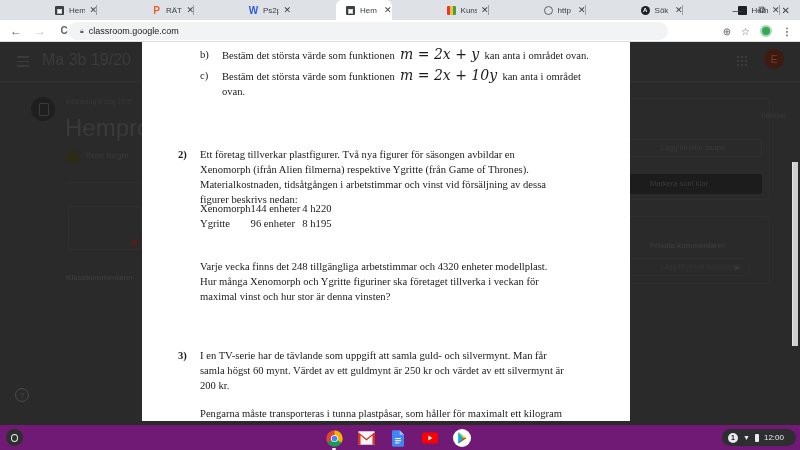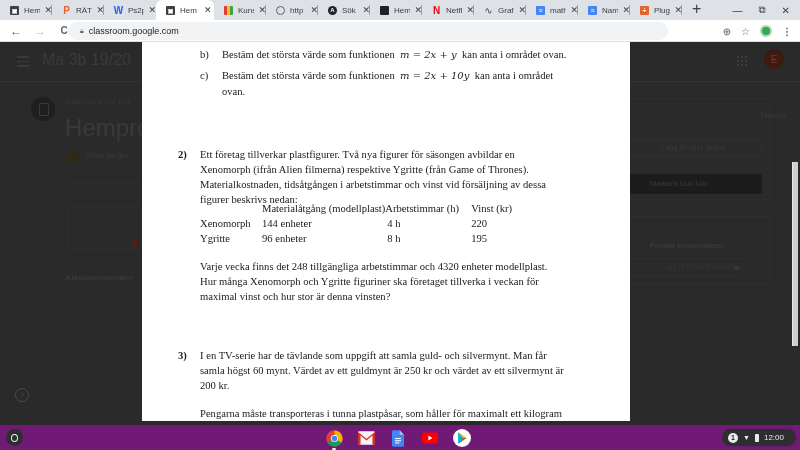--- a/index.html
+++ b/index.html
@@ -1,21 +1,21 @@
 <!DOCTYPE html>
 <html><head>
 <meta charset="utf-8">
 <style>
   * { box-sizing: border-box; margin: 0; padding: 0; }
   html, body { width: 800px; height: 450px; overflow: hidden; background: #202124; }
   body { position: relative; font-family: "Liberation Sans", sans-serif; }
 
   
   .tabstrip { position: absolute; left: 0; top: 0; width: 800px; height: 20px; background: #dee1e6; display: flex; align-items: center; }
-  .tab { height: 20px; width: 52px; display: flex; align-items: center; padding-left: 10px; font-size: 8px; color: #3c4043; position: relative; }
+  .tab { height: 20px; width: 52px; display: flex; align-items: center; padding-left: 10px; font-size: 8px; color: #3c4043; position: relative; margin-left: 45px; }
   .tab::after { content: ""; position: absolute; right: 0; top: 5px; height: 10px; width: 1px; background: #9aa0a6; }
   .tab.active { background: #fff; border-radius: 6px 6px 0 0; }
   .tab.active::after, .tab.before-active::after { display: none; }
   .tab .fav { width: 9px; height: 9px; margin-right: 5px; display: inline-flex; align-items: center; justify-content: center; font-size: 8px; font-weight: bold; flex-shrink: 0; border-radius: 1px; }
   .tab .tlabel { width: 20px; overflow: hidden; white-space: nowrap; }
   .tab .tclose { margin-left: 4px; font-size: 9px; color: #3c4043; }
   .newtab { font-size: 16px; color: #3c4043; margin-left: 10px; margin-top: -2px; }
   .winctrl { position: absolute; right: 0; top: 0; height: 20px; display: flex; align-items: center; gap: 16px; padding-right: 10px; font-size: 10px; color: #3c4043; }
 
   
@@ -56,21 +56,21 @@
   .private-title { position: absolute; left: 650px; top: 199px; font-size: 7.5px; color: #3a3a3a; font-weight: bold; }
   .private-input { position: absolute; left: 620px; top: 216px; width: 130px; height: 18px; border: 1px solid #2f2f2f; border-radius: 9px; font-size: 7px; color: #353535; padding-left: 40px; line-height: 16px; }
   .send-icon { position: absolute; left: 733px; top: 221px; font-size: 9px; color: #3a3a3a; }
 
   
   .pdf-page { position: absolute; left: 142px; top: 42px; width: 488px; height: 379px; background: #fff; overflow: hidden; font-family: "Liberation Serif", serif; color: #1a1a1a; font-size: 10.6px; line-height: 15px; }
   .pdf-scroll { position: absolute; left: 792px; top: 162px; width: 6px; height: 184px; background: #cfcfcf; border-left: 1px solid #e6e6e6; }
   .pdf-scroll-track { position: absolute; left: 791px; top: 162px; width: 9px; height: 259px; background: #2a2a2b; }
   .qline { position: absolute; white-space: nowrap; }
   .qnum { position: absolute; font-weight: bold; }
-  .math { font-family: "DejaVu Serif", serif; font-style: italic; font-size: 10px; }
+  .math { font-family: "DejaVu Serif", serif; font-style: italic; font-size: 14px; }
   table.data { position: absolute; left: 58px; top: 160px; border-collapse: collapse; font-size: 10.6px; }
   table.data td { padding: 0; height: 15px; white-space: nowrap; }
 
   
   .shelf { position: absolute; left: 0; top: 425px; width: 800px; height: 25px; background: #701a75; }
   .launcher { position: absolute; left: 6px; top: 4px; width: 17px; height: 17px; border-radius: 50%; background: #2d2e30; display: flex; align-items: center; justify-content: center; }
   .launcher::after { content: ""; width: 5px; height: 6px; border: 1.3px solid #e8eaed; border-radius: 50%; }
   .shelf-apps { position: absolute; left: 324px; top: 3px; display: flex; gap: 12px; align-items: center; }
   .shelf-app { width: 20px; height: 20px; display: flex; align-items: center; justify-content: center; position: relative; }
   .shelf-app.running::after { content: ""; position: absolute; bottom: -2px; left: 8px; width: 4px; height: 2px; background: #e8eaed; border-radius: 1px; }
@@ -221,26 +221,20 @@
   <span class="qline" style="left:80px; top:42px;">ovan.</span>
 
   <span class="qnum" style="left:36px; top:105px;">2)</span>
   <span class="qline" style="left:58px; top:105px;">Ett företag tillverkar plastfigurer. Två nya figurer för säsongen avbildar en</span>
   <span class="qline" style="left:58px; top:135px;">Materialkostnaden, tidsåtgången i arbetstimmar och vinst vid försäljning av dessa</span>
   <span class="qline" style="left:58px; top:120px;">Xenomorph (ifrån Alien filmerna) respektive Ygritte (från Game of Thrones).</span>
   <span class="qline" style="left:58px; top:150px;">figurer beskrivs nedan:</span>
 
   <table class="data" style="top:159px;">
     <tbody>
-        <tr>
-      <td style="width:62px;"></td>
-      <td style="width:122px;">Materialåtgång (modellplast)</td>
-      <td style="width:86px;">Arbetstimmar (h)</td>
-      <td>Vinst (kr)</td>
-    </tr>
     <tr>
       <td>Xenomorph</td>
       <td>144 enheter</td>
       <td style="padding-left:2px;">4 h</td>
       <td>220</td>
     </tr>
     <tr>
       <td>Ygritte</td>
       <td>96 enheter</td>
       <td style="padding-left:2px;">8 h</td>

